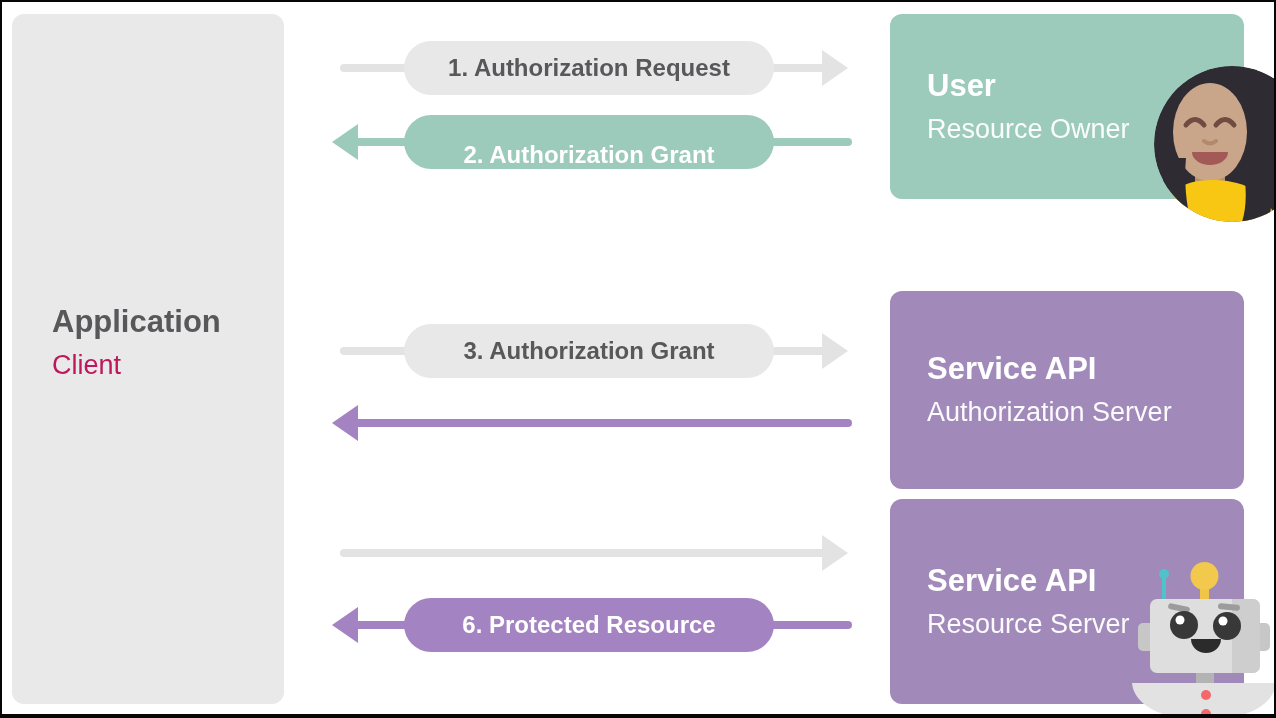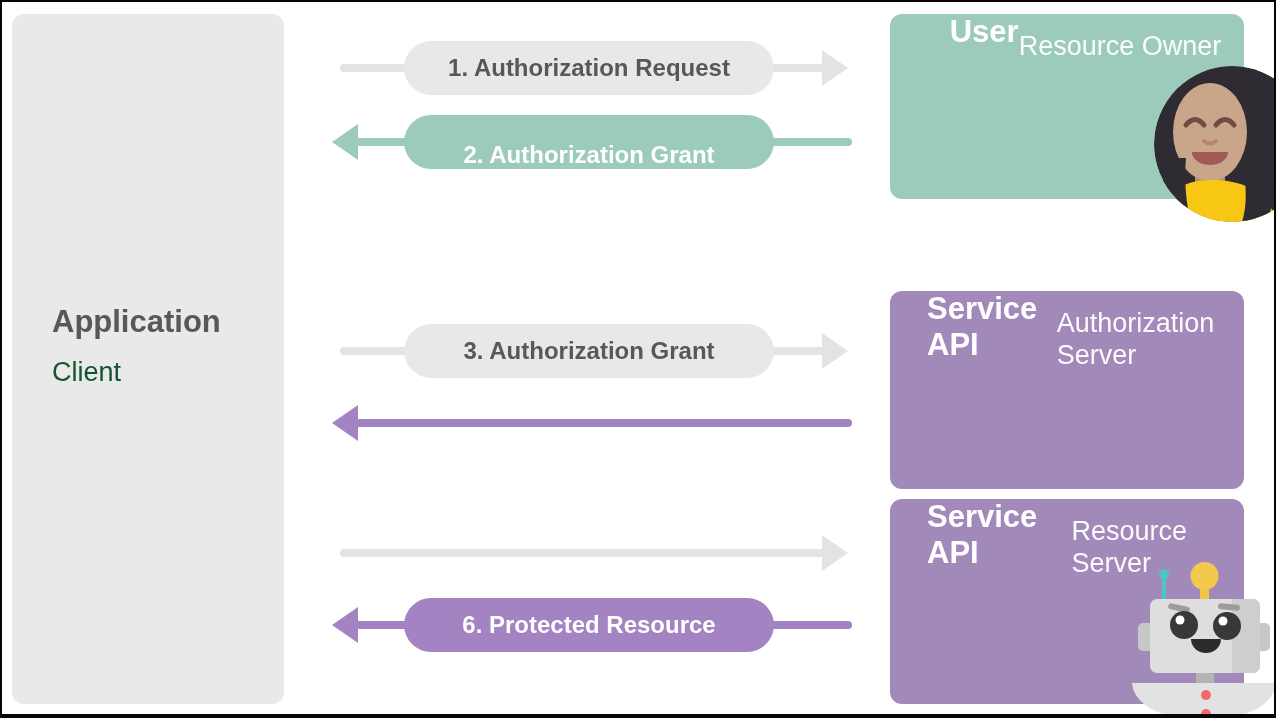--- a/index.html
+++ b/index.html
@@ -7,33 +7,33 @@
     position:relative;
     width:1276px;height:718px;
     box-sizing:border-box;
     border:2px solid #060606;
     border-bottom-width:4px;
     background:#fff;
     overflow:hidden;
     font-family:"Liberation Sans", sans-serif;
   }
   
-  .box{position:absolute;border-radius:12px;display:flex;flex-direction:row;justify-content:center;}
+  .box{position:absolute;border-radius:12px;display:flex;flex-direction:column;justify-content:center;}
   .app-box{left:10px;top:12px;width:272px;height:690px;background:var(--app_box);}
   .app-text{position:absolute;left:40px;top:290px;}
   .actor-box{left:888px;width:354px;padding-left:37px;box-sizing:border-box;}
   .user-box{top:12px;height:185px;background:var(--teal);}
   .auth-box{top:289px;height:198px;background:var(--purple_box);}
   .res-box{top:497px;height:205px;background:var(--purple_box);}
   .box-title{font-size:31px;font-weight:bold;line-height:1.15;}
-  .box-sub{font-size:27px;line-height:1.2;margin-top:16px;}
+  .box-sub{font-size:27px;line-height:1.2;margin-top:9px;}
   .light .box-title{color:#ffffff;}
   .light .box-sub{color:rgba(255,255,255,0.96);}
   .dark-t{color:var(--dark_text);}
-  .dark-s{color:#14532d;}
+  .dark-s{color:#be185d;}
   
   .row{position:absolute;left:330px;width:522px;height:50px;}
   .shaft{position:absolute;top:23px;height:8px;border-radius:4px;}
   .shaft-r{left:8px;width:488px;}
   .shaft-l{left:20px;width:500px;}
   .head{position:absolute;top:9px;width:0;height:0;border-top:18px solid transparent;border-bottom:18px solid transparent;}
   .head-r{left:490px;border-left:26px solid var(--gray_shaft);}
   .head-l{left:0;border-right-style:solid;border-right-width:26px;}
   .pill{
     position:absolute;left:72px;top:0;width:370px;height:54px;border-radius:27px;

